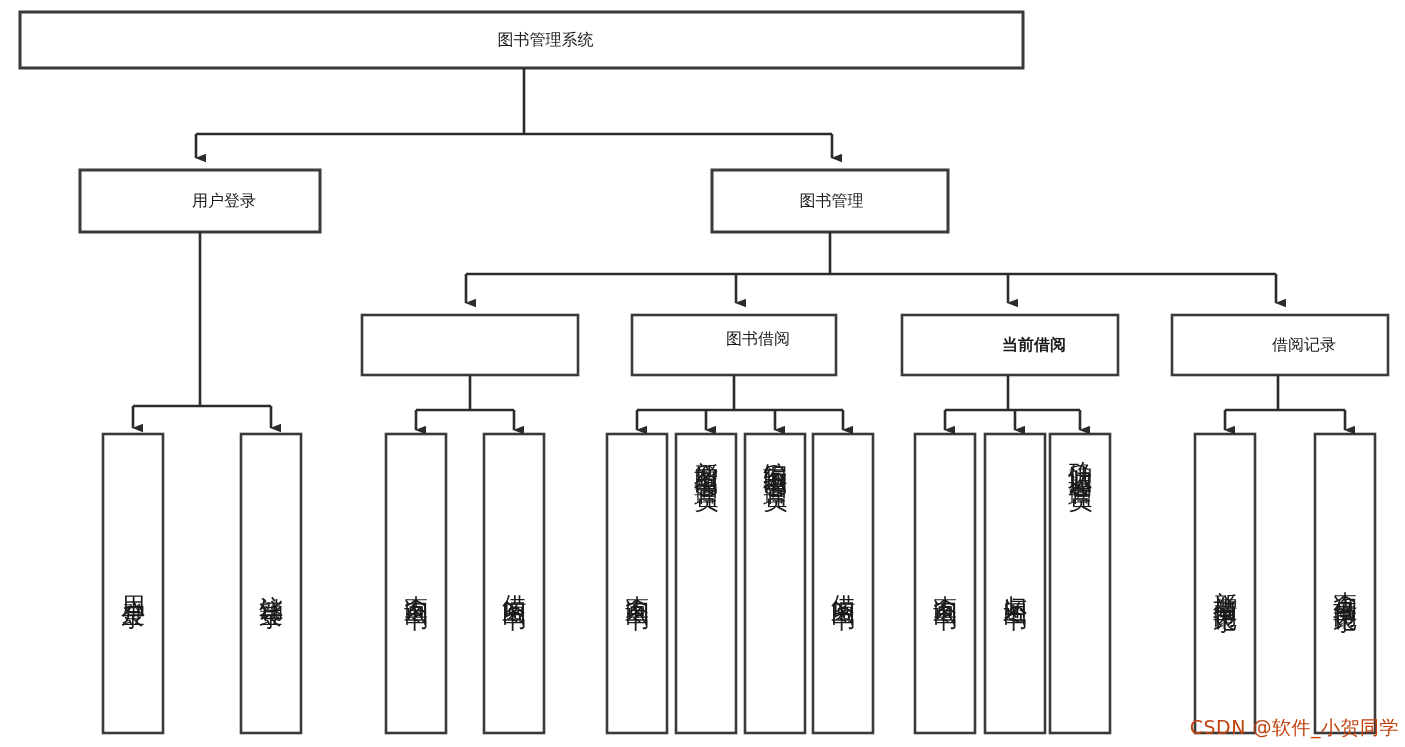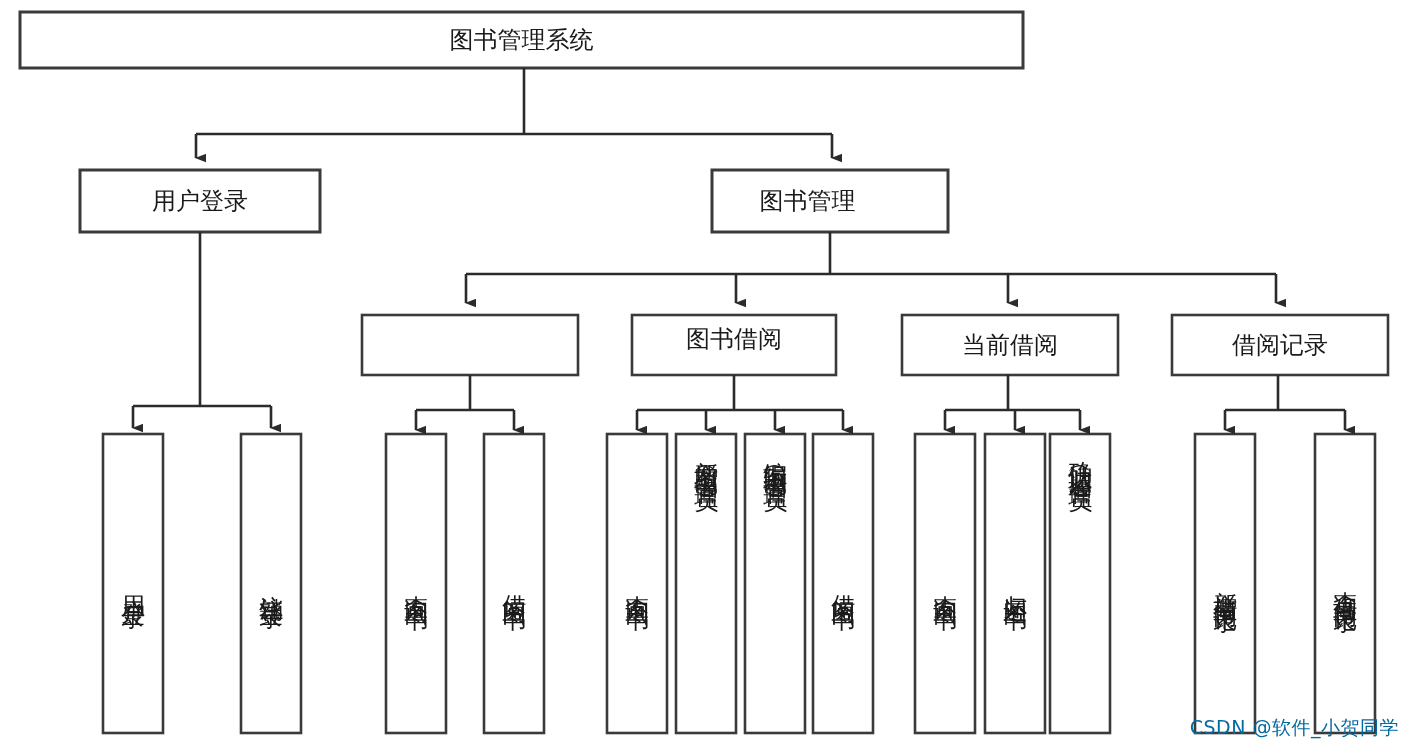--- a/index.html
+++ b/index.html
@@ -37,21 +37,21 @@
     stroke-width: 2.6;
     fill: none;
     stroke-linecap: butt;
   }
   .watermark-text {
     position: absolute;
     right: 6px;
     bottom: 6px;
     font-family: "DejaVu Sans", "Liberation Sans", sans-serif;
     font-size: 19px;
-    color: #0369a1;
+    color: #c2410c;
     letter-spacing: 0.5px;
     white-space: nowrap;
     pointer-events: none;
   }
   .vlabel {
     position: absolute;
     writing-mode: vertical-rl;
     text-orientation: upright;
     font-family: "DejaVu Sans", "Liberation Sans", sans-serif;
     font-size: 24px;
@@ -60,26 +60,27 @@
     letter-spacing: 4px;
     text-align: center;
     display: flex;
     align-items: center;
     justify-content: center;
     white-space: nowrap;
   }
   .hlabel {
     position: absolute;
     font-family: "DejaVu Sans", "Liberation Sans", sans-serif;
-    font-size: 24px;
+    font-size: 16px;
     color: #1a1a1a;
     display: flex;
     align-items: center;
     justify-content: center;
     white-space: nowrap;
+    margin-left: 24px;
   }
 </style>
 </head>
 <body>
 
 <div id="diagram-root">
 
   <svg class="diagram-canvas" viewBox="0 0 1405 747">
     <defs>
       <marker id="arrowhead" markerWidth="10" markerHeight="12" refX="4.2" refY="10" orient="auto" markerUnits="userSpaceOnUse">
@@ -151,21 +152,21 @@
     <path class="connector" marker-end="url(#arrowhead)" d="M 1225 410 L 1225 430"></path>
     <path class="connector" marker-end="url(#arrowhead)" d="M 1345 410 L 1345 430"></path>
   </svg>
 
   <div class="hlabel" style="left:20px; top:12px; width:1003px; height:56px;">图书管理系统</div>
 
   <div class="hlabel" style="left:80px; top:170px; width:240px; height:62px;">用户登录</div>
   <div class="hlabel" style="left:712px; top:170px; width:191px; height:62px;">图书管理</div>
 
   <div class="hlabel" style="left:632px; top:315px; width:204px; height:48px;">图书借阅</div>
-  <div class="hlabel" style="left:902px; top:315px; width:216px; height:60px;">当前借阅</div>
+  <div class="hlabel" style="left:902px; top:315px; width:216px; height:60px;font-weight:bold;">当前借阅</div>
   <div class="hlabel" style="left:1172px; top:315px; width:216px; height:60px;text-align:center;">借阅记录</div>
 
   <div class="vlabel" style="left:103px; top:434px; width:60px; height:299px;">用户登录</div>
   <div class="vlabel" style="left:241px; top:434px; width:60px; height:299px;">注销登录</div>
   <div class="vlabel" style="left:386px; top:434px; width:60px; height:299px;">查询图书</div>
   <div class="vlabel" style="left:484px; top:434px; width:60px; height:299px;">借阅图书</div>
   <div class="vlabel" style="left:607px; top:434px; width:60px; height:299px;">查询图书</div>
   <div class="vlabel" style="left:676px; top:434px; width:60px; height:299px; justify-content:flex-start; padding-top:8px; box-sizing:border-box;">新增图书（管理员）</div>
   <div class="vlabel" style="left:745px; top:434px; width:60px; height:299px; justify-content:flex-start; padding-top:8px; box-sizing:border-box;">编辑图书（管理员）</div>
   <div class="vlabel" style="left:813px; top:434px; width:60px; height:299px;">借阅图书</div>

